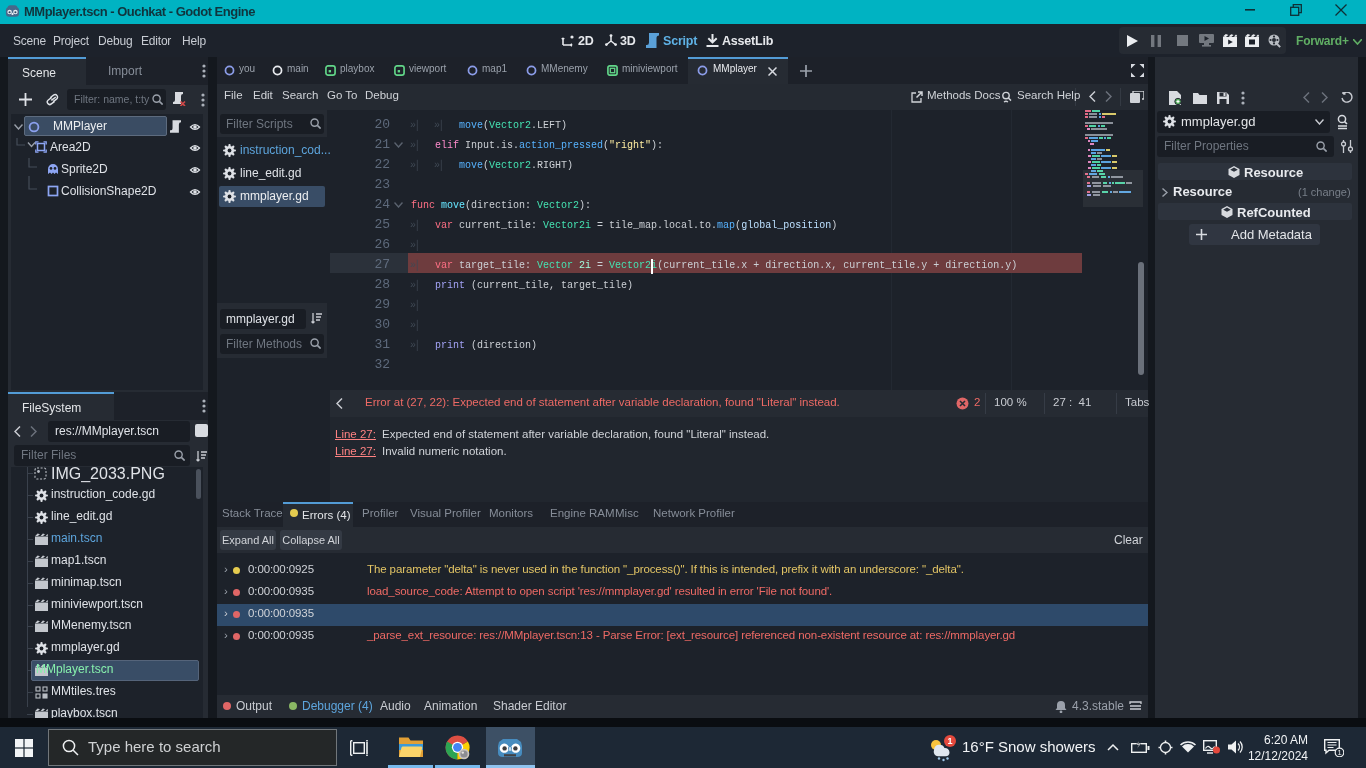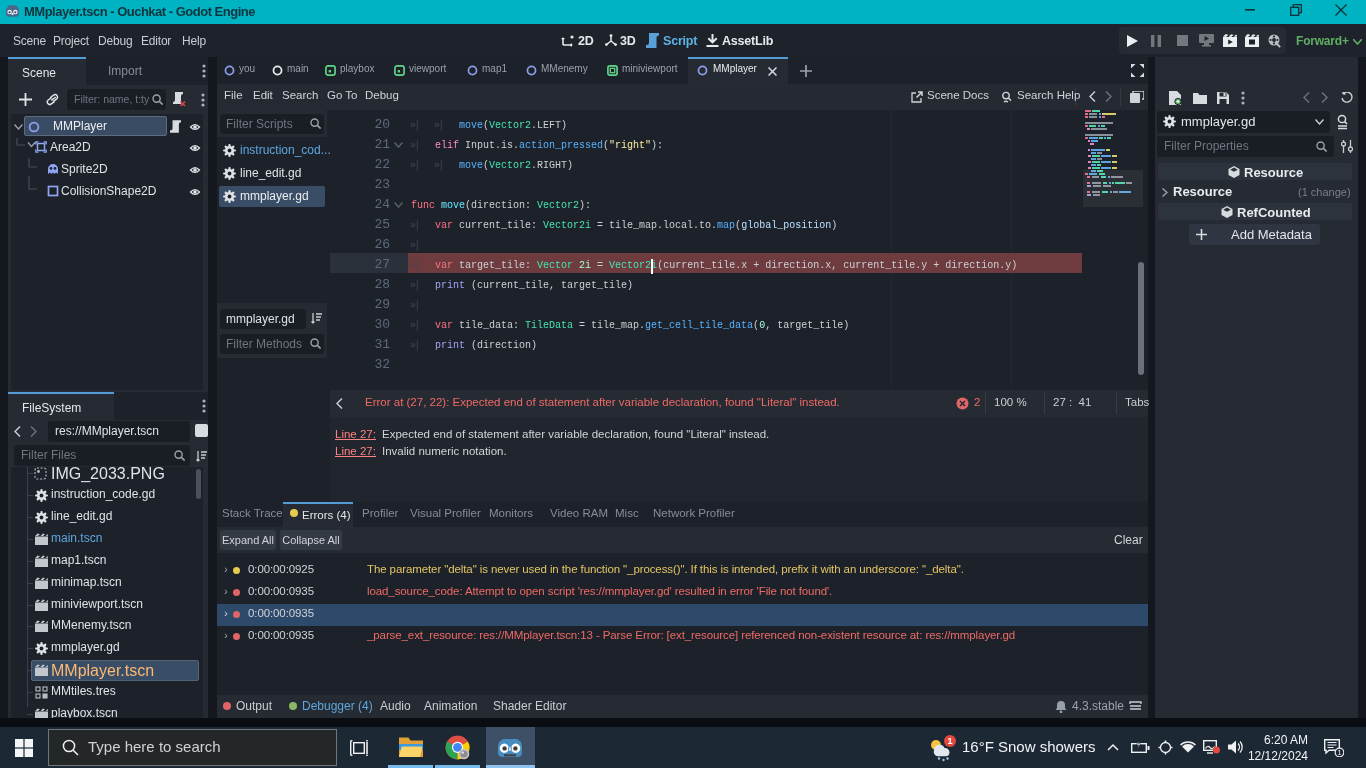--- a/index.html
+++ b/index.html
@@ -330,21 +330,21 @@
     <div class="abs" style="left:16px;top:181px;width:6px;height:1px;background:#3a414c"></div>
     <svg class="abs" style="left:24px;top:175px" width="13" height="13" viewBox="0 0 13 13">
           <use href="#gear"></use>
         </svg>
     <span class="abs" style="left:40px;top:173px;font-size:12px;color:#dfe2e7">mmplayer.gd</span>
     <div class="abs" style="left:16px;top:203px;width:6px;height:1px;background:#3a414c"></div>
     <div class="abs" style="left:20px;top:193px;width:168px;height:21px;background:#394d66;border:1px solid #55647a;border-radius:2px"></div>
     <svg class="abs" style="left:24px;top:197px" width="13" height="13" viewBox="0 0 13 13">
           <use href="#clap"></use>
         </svg>
-    <span class="abs" style="left:40px;top:195px;font-size:16px;color:#fdba74">MMplayer.tscn</span>
+    <span class="abs" style="left:25px;top:195px;font-size:12px;color:#86efac">MMplayer.tscn</span>
     <div class="abs" style="left:16px;top:225px;width:6px;height:1px;background:#3a414c"></div>
     <svg class="abs" style="left:24px;top:219px" width="13" height="13" viewBox="0 0 13 13" fill="none" stroke="#b9bdc4" stroke-width="1.1">
           <rect x="1" y="1" width="4" height="4"></rect>
           <rect x="1" y="8" width="4" height="4"></rect>
           <rect x="8" y="1" width="4" height="4"></rect>
           <rect x="8" y="8" width="4" height="4" fill="#b9bdc4"></rect>
         </svg>
     <span class="abs" style="left:40px;top:217px;font-size:12px;color:#dfe2e7">MMtiles.tres</span>
     <div class="abs" style="left:16px;top:247px;width:6px;height:1px;background:#3a414c"></div>
     <svg class="abs" style="left:24px;top:241px" width="13" height="13" viewBox="0 0 13 13">
@@ -411,21 +411,21 @@
         <div class="abs" style="left:903px;top:4px;width:1px;height:18px;background:#343a43"></div>
     <span class="abs" style="left:7px;top:5px">File</span>
     <span class="abs" style="left:36px;top:5px">Edit</span>
     <span class="abs" style="left:65px;top:5px">Search</span>
     <span class="abs" style="left:110px;top:5px">Go To</span>
     <span class="abs" style="left:148px;top:5px">Debug</span>
     <svg class="abs" style="left:694px;top:7px" width="12" height="12" viewBox="0 0 12 12" fill="none" stroke="#d0d3d8" stroke-width="1.3">
           <path d="M5 2 H1 V11 H10 V7"></path>
           <path d="M7 1 H11 V5 M11 1 L5.5 6.5" stroke-width="1.5"></path>
         </svg>
-    <span class="abs" style="left:710px;top:5px">Scene Docs</span>
+    <span class="abs" style="left:710px;top:5px">Methods Docs</span>
     <svg class="abs" style="left:784px;top:7px" width="13" height="13" viewBox="0 0 13 13">
           <circle cx="5" cy="4.6" r="3.2" fill="none" stroke="#d0d3d8" stroke-width="1.4"></circle>
           <path d="M7.4 7 L10 9.6" stroke="#d0d3d8" stroke-width="1.5"></path>
           <path d="M3 11 Q5 9.5 7 11" fill="none" stroke="#d0d3d8" stroke-width="1.3"></path>
         </svg>
     <span class="abs" style="left:800px;top:5px">Search Help</span>
     <svg class="abs" style="left:872px;top:7px" width="7" height="11" viewBox="0 0 7 11">
           <path d="M6 0.5 L1 5.5 L6 10.5" fill="none" stroke="#c9ccd2" stroke-width="1.5"></path>
         </svg>
     <svg class="abs" style="left:888px;top:7px" width="7" height="11" viewBox="0 0 7 11">
@@ -510,21 +510,20 @@
     <span class="tm" style="left:80px;top:186px">»│</span>
     <span class="tm" style="left:80px;top:206px">»│</span>
     <span class="tm" style="left:80px;top:226px">»│</span>
     <div class="cl" style="top:6px">        <span class="fn">move</span>(<span class="t">Vector2</span>.LEFT)</div>
     <div class="cl" style="top:26px">    <span class="cf">elif</span> Input.is.<span class="fn">action_pressed</span>(<span class="s">"right"</span>):</div>
     <div class="cl" style="top:46px">        <span class="fn">move</span>(<span class="t">Vector2</span>.RIGHT)</div>
     <div class="cl" style="top:86px"><span class="k">func</span> <span class="fd">move</span>(direction: <span class="t">Vector2</span>):</div>
     <div class="cl" style="top:106px">    <span class="k">var</span> current_tile: <span class="t">Vector2i</span> = tile_map.local.to.<span class="fn">map</span>(<span class="m">global_position</span>)</div>
     <div class="cl" style="top:146px">    <span class="k">var</span> target_tile: <span class="t">Vector</span> <span class="n">2i</span> = <span class="t">Vector2i</span>(current_tile.x + direction.x, current_tile.y + direction.y)</div>
     <div class="cl" style="top:166px">    <span class="g">print</span> (current_tile, target_tile)</div>
-    <div class="cl" style="top:206px">    <span class="k">var</span> tile_data: <span class="t">TileData</span> = tile_map.<span class="fn">get_cell_tile_data</span>(<span class="n">0</span>, target_tile)</div>
     <div class="cl" style="top:226px">    <span class="g">print</span> (direction)</div>
     <div class="abs" style="left:321px;top:149px;width:1.5px;height:15px;background:#ffffff"></div>
     <svg class="abs" style="left:753px;top:0" width="60" height="98" viewBox="0 0 60 98" id="minimap">
           <rect x="2" y="0" width="6" height="2" fill="#e06a86"></rect>
           <rect x="9" y="0" width="8" height="2" fill="#4fd2a4"></rect>
           <rect x="2" y="3" width="3" height="2" fill="#e06a86"></rect>
           <rect x="6" y="3" width="8" height="2" fill="#8a9099"></rect>
           <rect x="16" y="3" width="2" height="2" fill="#5aa3e0"></rect>
           <rect x="19" y="3" width="14" height="2" fill="#d8c96a"></rect>
           <rect x="2" y="6" width="3" height="2" fill="#e06a86"></rect>
@@ -628,21 +627,21 @@
 
   <div class="abs tabsrow" style="left:0;top:445px;width:931px;height:25px;font-size:11.5px;color:#868d98">
     <span class="abs" style="left:5px;top:5px">Stack Trace</span>
     <div class="abs" style="left:66px;top:0;width:70px;height:25px;background:#262b33;white-space:nowrap;border-top:2px solid #539cd6">
       <span class="abs" style="left:7px;top:5px;width:8px;height:8px;border-radius:50%;background:#e5cb4f"></span>
       <span class="abs" style="left:19px;top:5px;color:#e3e5e8">Errors (4)</span>
     </div>
     <span class="abs" style="left:145px;top:5px">Profiler</span>
     <span class="abs" style="left:193px;top:5px">Visual Profiler</span>
     <span class="abs" style="left:272px;top:5px">Monitors</span>
-    <span class="abs" style="left:333px;top:5px">Video RAM</span>
+    <span class="abs" style="left:333px;top:5px">Engine RAM</span>
     <span class="abs" style="left:398px;top:5px">Misc</span>
     <span class="abs" style="left:436px;top:5px">Network Profiler</span>
   </div>
 
   <div class="abs" style="left:0;top:470px;width:931px;height:26px;background:#262b33;font-size:12px;color:#d0d3d8">
     <div class="abs" style="left:3px;top:3px;width:56px;height:20px;background:#343a44;border-radius:3px;text-align:center;line-height:20px;font-size:11px">Expand All</div>
     <div class="abs" style="left:63px;top:3px;width:62px;height:20px;background:#343a44;border-radius:3px;text-align:center;line-height:20px;font-size:11px">Collapse All</div>
     <span class="abs" style="left:897px;top:6px">Clear</span>
   </div>
 

